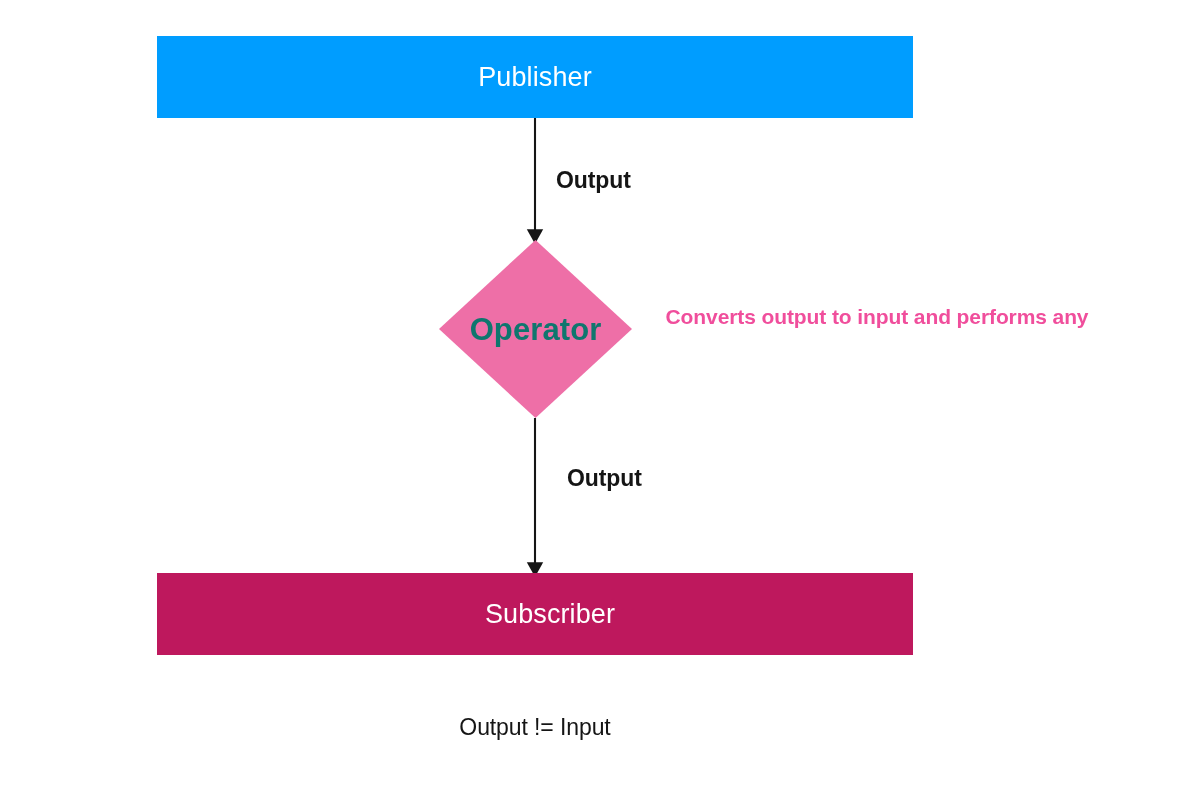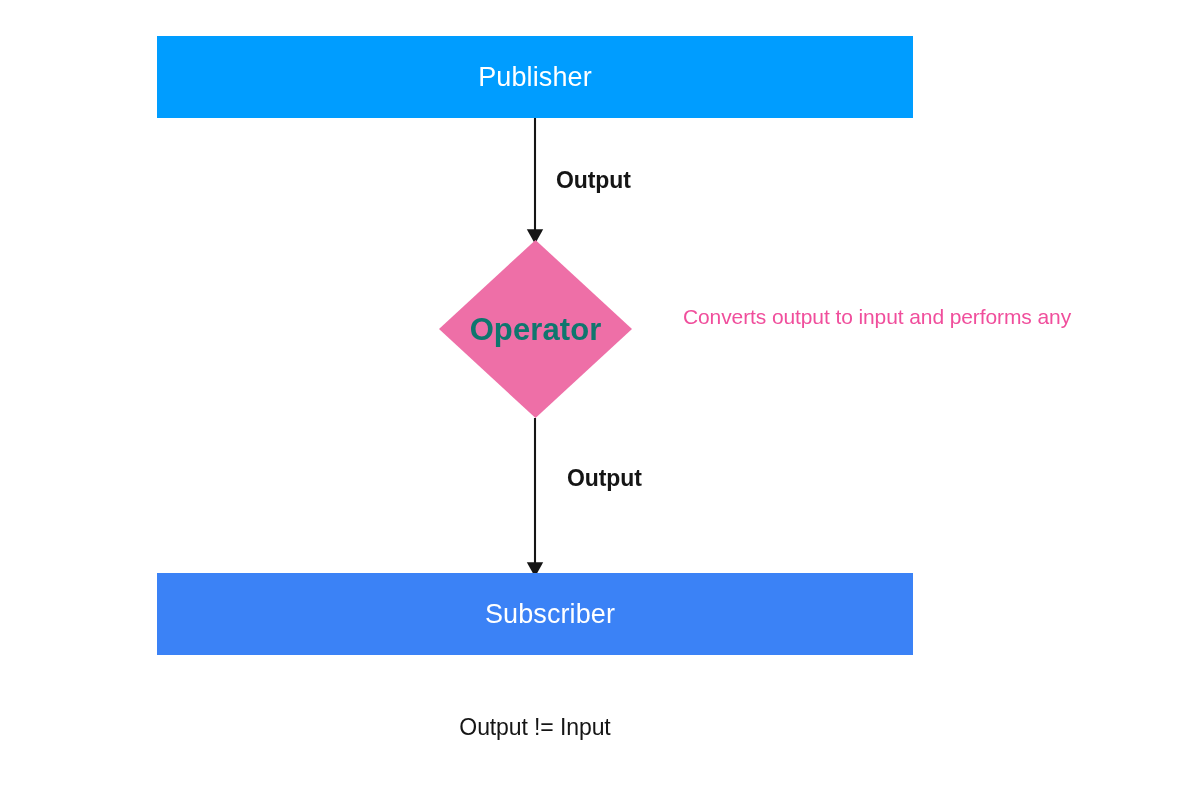--- a/index.html
+++ b/index.html
@@ -37,21 +37,21 @@
     font-weight: 400;
     line-height: 1;
     letter-spacing: 0.1px;
   }
   #publisher-box {
     top: 36px;
     background: #009DFF;
   }
   #subscriber-box {
     top: 573px;
-    background: #3b82f6;
+    background: #be185d;
     padding-left: 30px;
   }
 
   
   #operator-diamond {
     position: absolute;
     left: 414px;
     top: 240px;
     width: 193px;
     height: 178px;
@@ -101,21 +101,21 @@
 
   
   #operator-annotation {
     position: absolute;
     left: 612px;
     top: 303px;
     width: 480px;
     text-align: center;
     color: #F04E9C;
     font-size: 21px;
-    font-weight: 400;
+    font-weight: 700;
     line-height: 1.33;
     letter-spacing: -0.1px;
   }
 
   
   #footer-caption {
     position: absolute;
     left: 260px;
     top: 716px;
     width: 500px;

